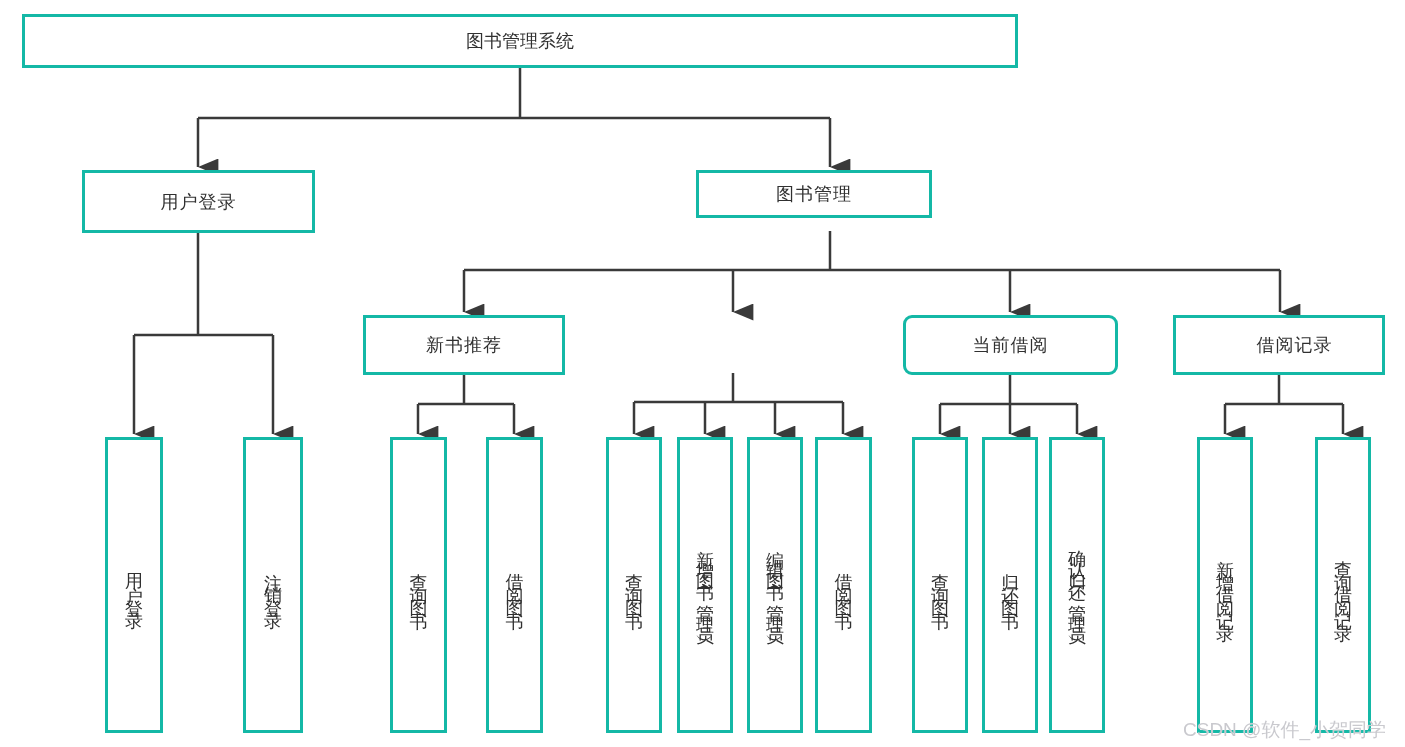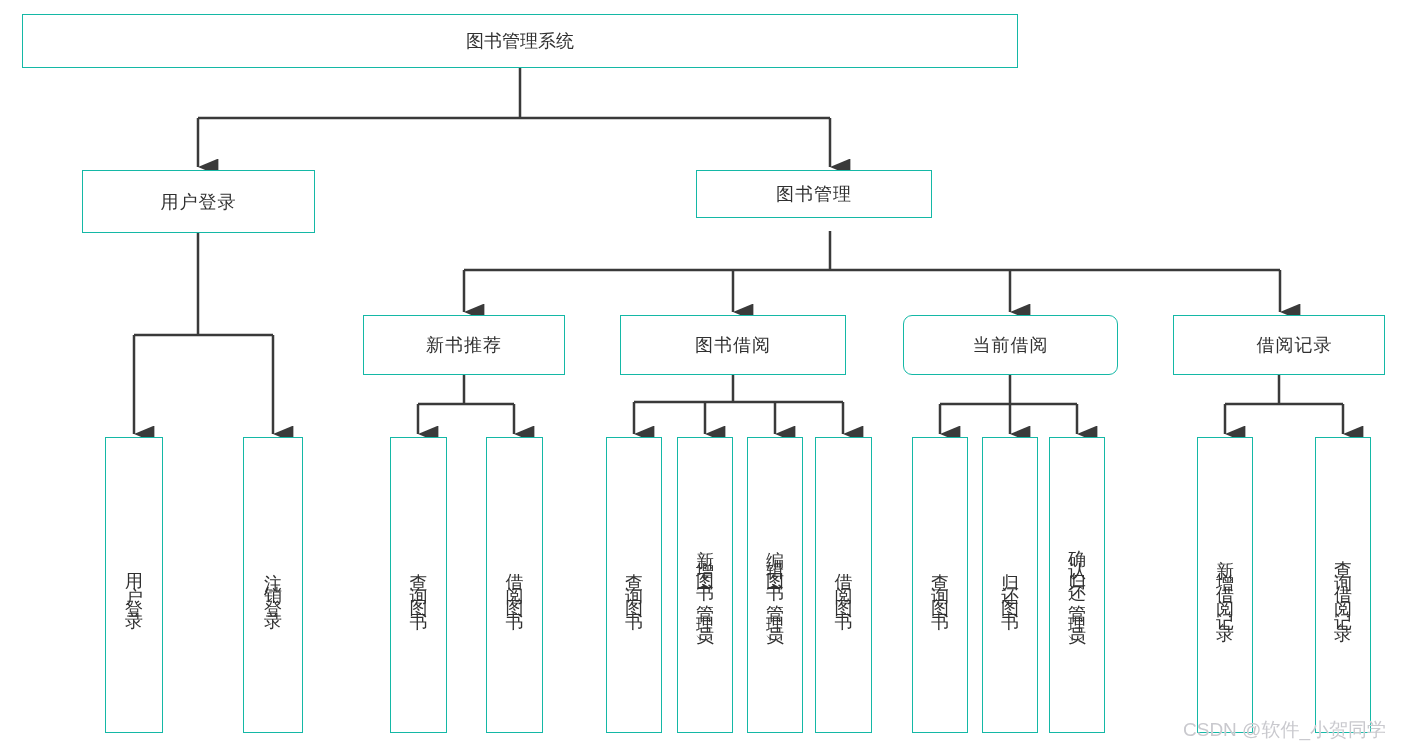--- a/index.html
+++ b/index.html
@@ -7,21 +7,21 @@
     position:relative;
     width:1405px;height:747px;
     background:#ffffff;
     font-family:"Liberation Sans","DejaVu Sans",sans-serif;
     overflow:hidden;
   }
   .connectors{position:absolute;left:0;top:0;width:1405px;height:747px;}
   .node{
     position:absolute;
     box-sizing:border-box;
-    border:1px solid #14b8a6;
+    border:3px solid #14b8a6;
     background:#ffffff;
     display:flex;
     align-items:center;
     justify-content:center;
     color:#303030;
   }
   .hnode{font-size:18px;letter-spacing:1px;}
   .root{font-size:18px;}
   .leaf{padding:4px 0;}
   .vtext{
@@ -98,23 +98,20 @@
   <div class="node hnode" style="left:82px;top:170px;width:233px;height:63px;">
     <span>用户登录</span>
   </div>
   <div class="node hnode" style="left:696px;top:170px;width:236px;height:48px;">
     <span>图书管理</span>
   </div>
 
   <div class="node hnode" style="left:363px;top:315px;width:202px;height:60px;">
     <span>新书推荐</span>
   </div>
-  <div class="node hnode" style="left:620px;top:315px;width:226px;height:60px;">
-    <span>图书借阅</span>
-  </div>
   <div class="node hnode" style="left:903px;top:315px;width:215px;height:60px;border-radius:9px;">
     <span>当前借阅</span>
   </div>
   <div class="node hnode" style="left:1173px;top:315px;width:212px;height:60px;padding-left:31px;">
     <span>借阅记录</span>
   </div>
 
   <div class="node leaf" style="left:105px;top:437px;width:58px;height:296px;">
     <span class="vtext">用户登录</span>
   </div>

